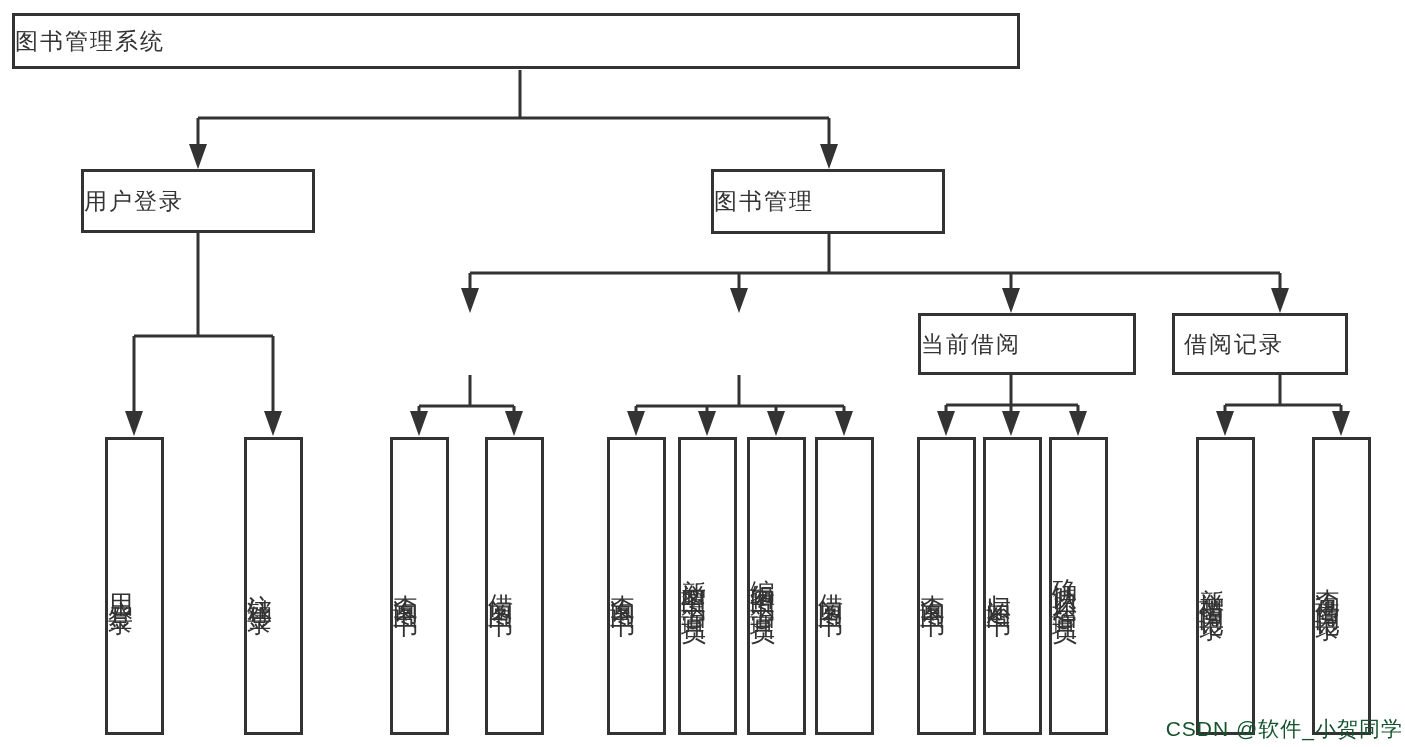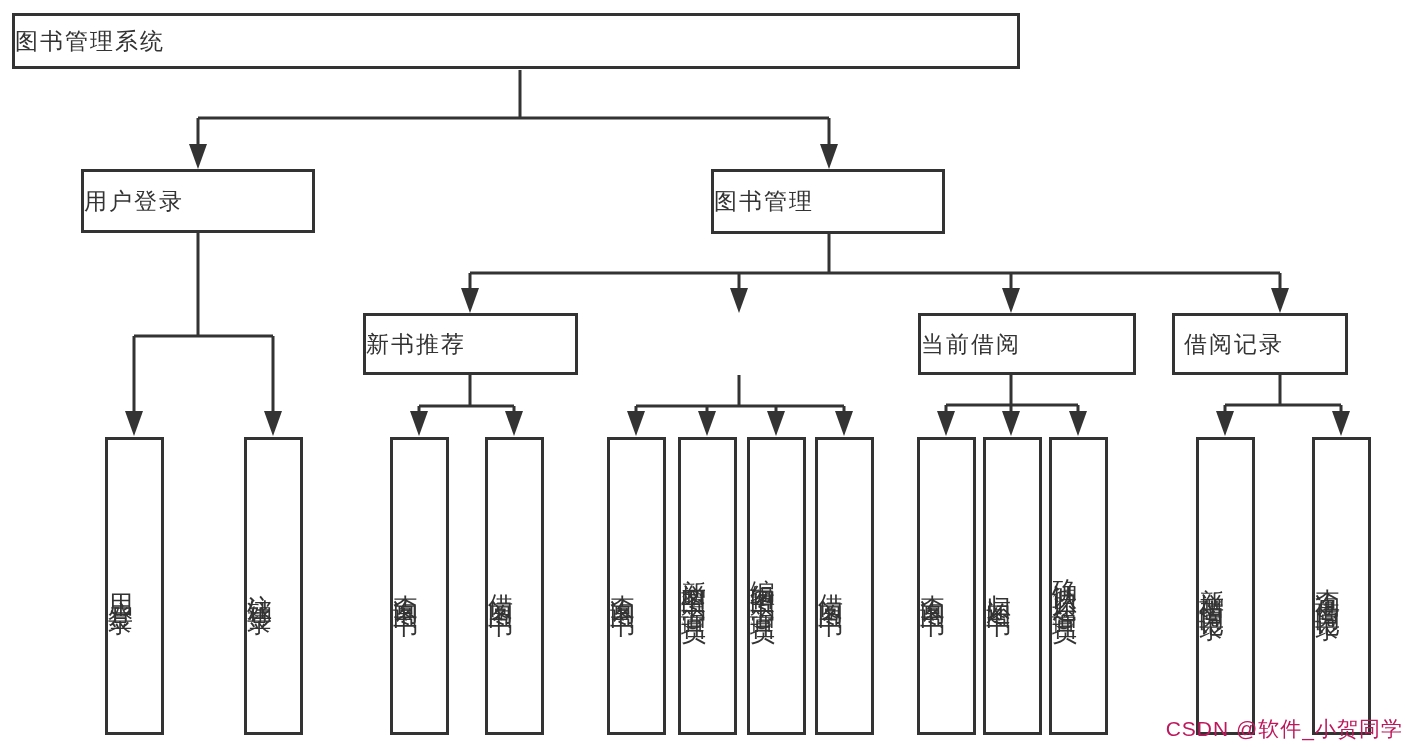--- a/index.html
+++ b/index.html
@@ -43,21 +43,21 @@
     fill: none;
     stroke: #333333;
     stroke-width: 3;
   }
   svg.connectors polygon { fill: #333333; stroke: none; }
   .watermark {
     position: absolute;
     right: 2px;
     bottom: 4px;
     font-size: 21px;
-    color: #be185d;
+    color: #14532d;
     letter-spacing: 1px;
     white-space: nowrap;
     margin-top: 40px;
   }
 </style>
 </head>
 <body>
 
 <div class="stage">
 
@@ -101,23 +101,20 @@
     <span class="hlabel">图书管理系统</span>
   </div>
 
   <div class="box" style="left:81px; top:169px; width:234px; height:64px;">
     <span class="hlabel">用户登录</span>
   </div>
   <div class="box" style="left:711px; top:169px; width:234px; height:65px;">
     <span class="hlabel">图书管理</span>
   </div>
 
-  <div class="box" style="left:363px; top:313px; width:215px; height:62px;">
-    <span class="hlabel">新书推荐</span>
-  </div>
   <div class="box" style="left:902px; top:313px; width:218px; height:62px;margin-left:16px;">
     <span class="hlabel">当前借阅</span>
   </div>
   <div class="box" style="left:1172px; top:313px; width:176px; height:62px;padding-left:9px;">
     <span class="hlabel">借阅记录</span>
   </div>
 
   <div class="box leaf" style="left:105px; top:437px; width:59px; height:298px;">
     <span class="vlabel">用户登录</span>
   </div>

